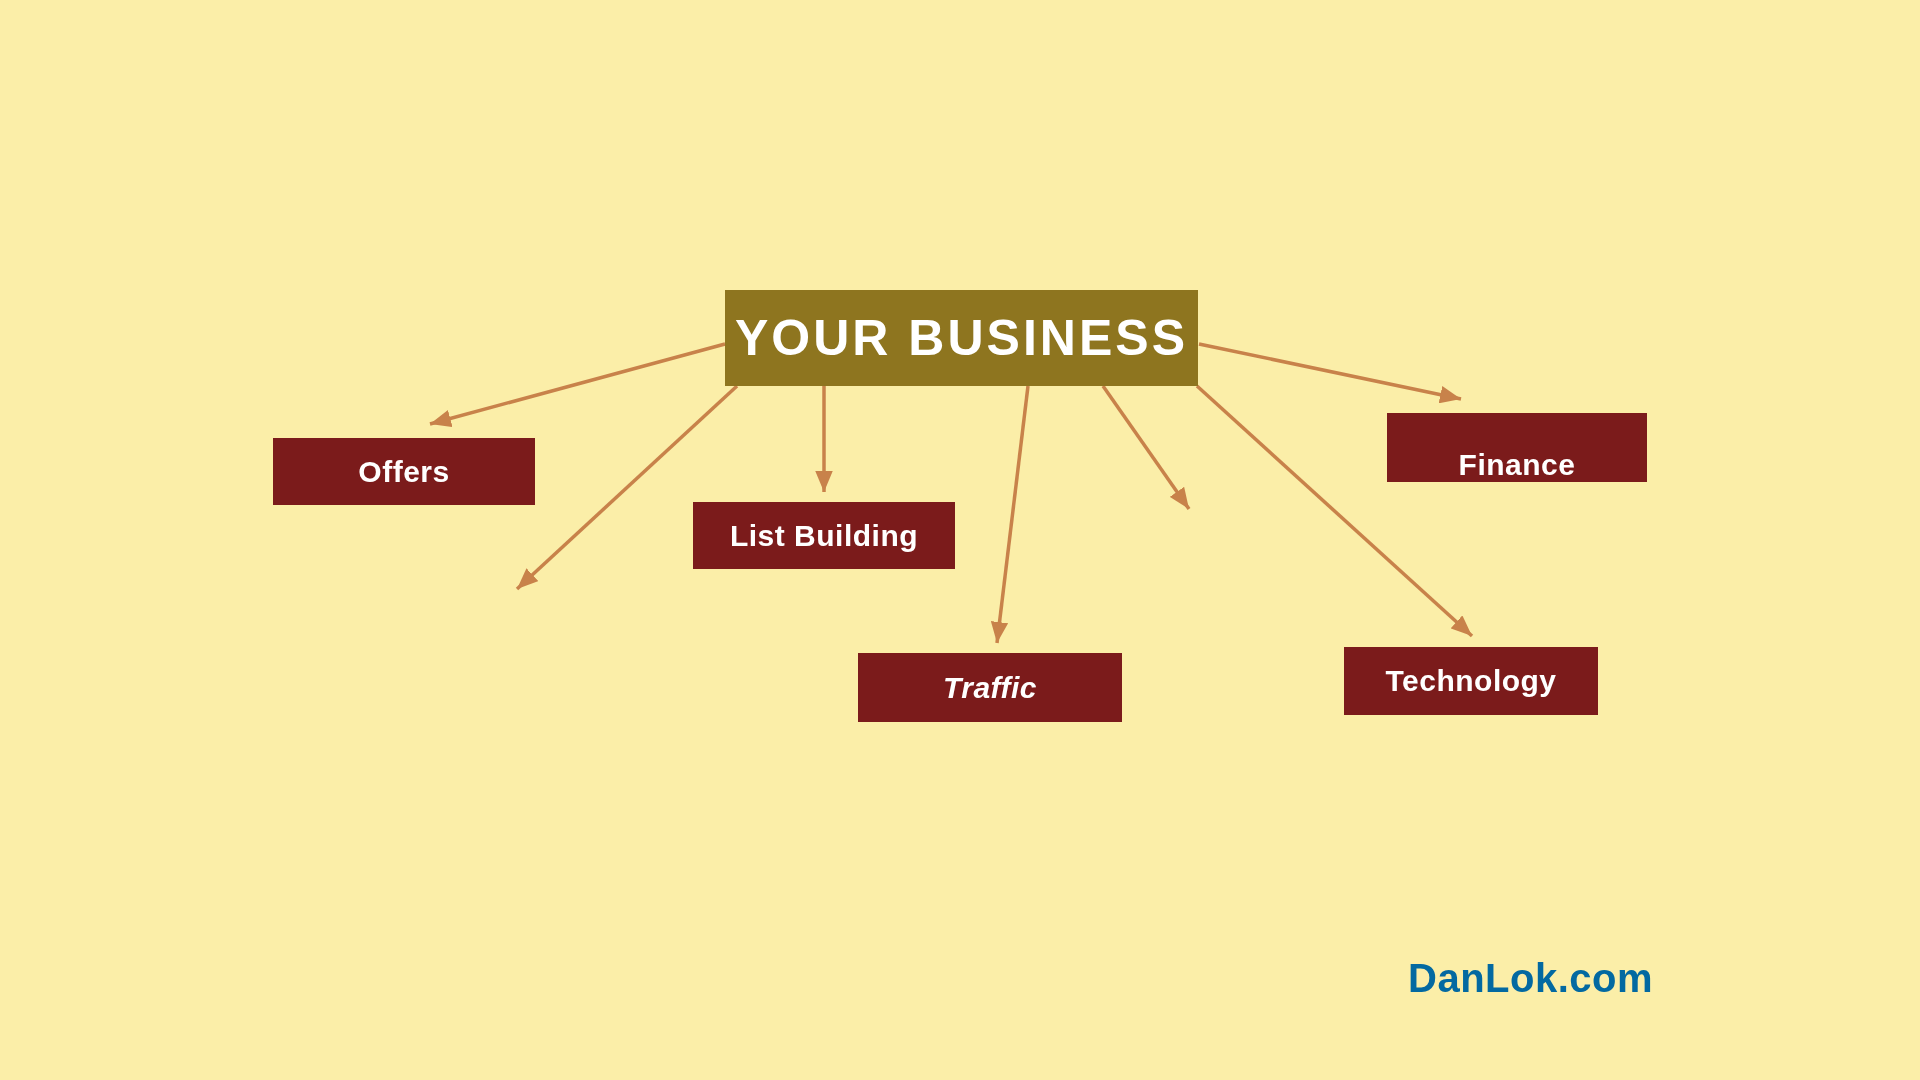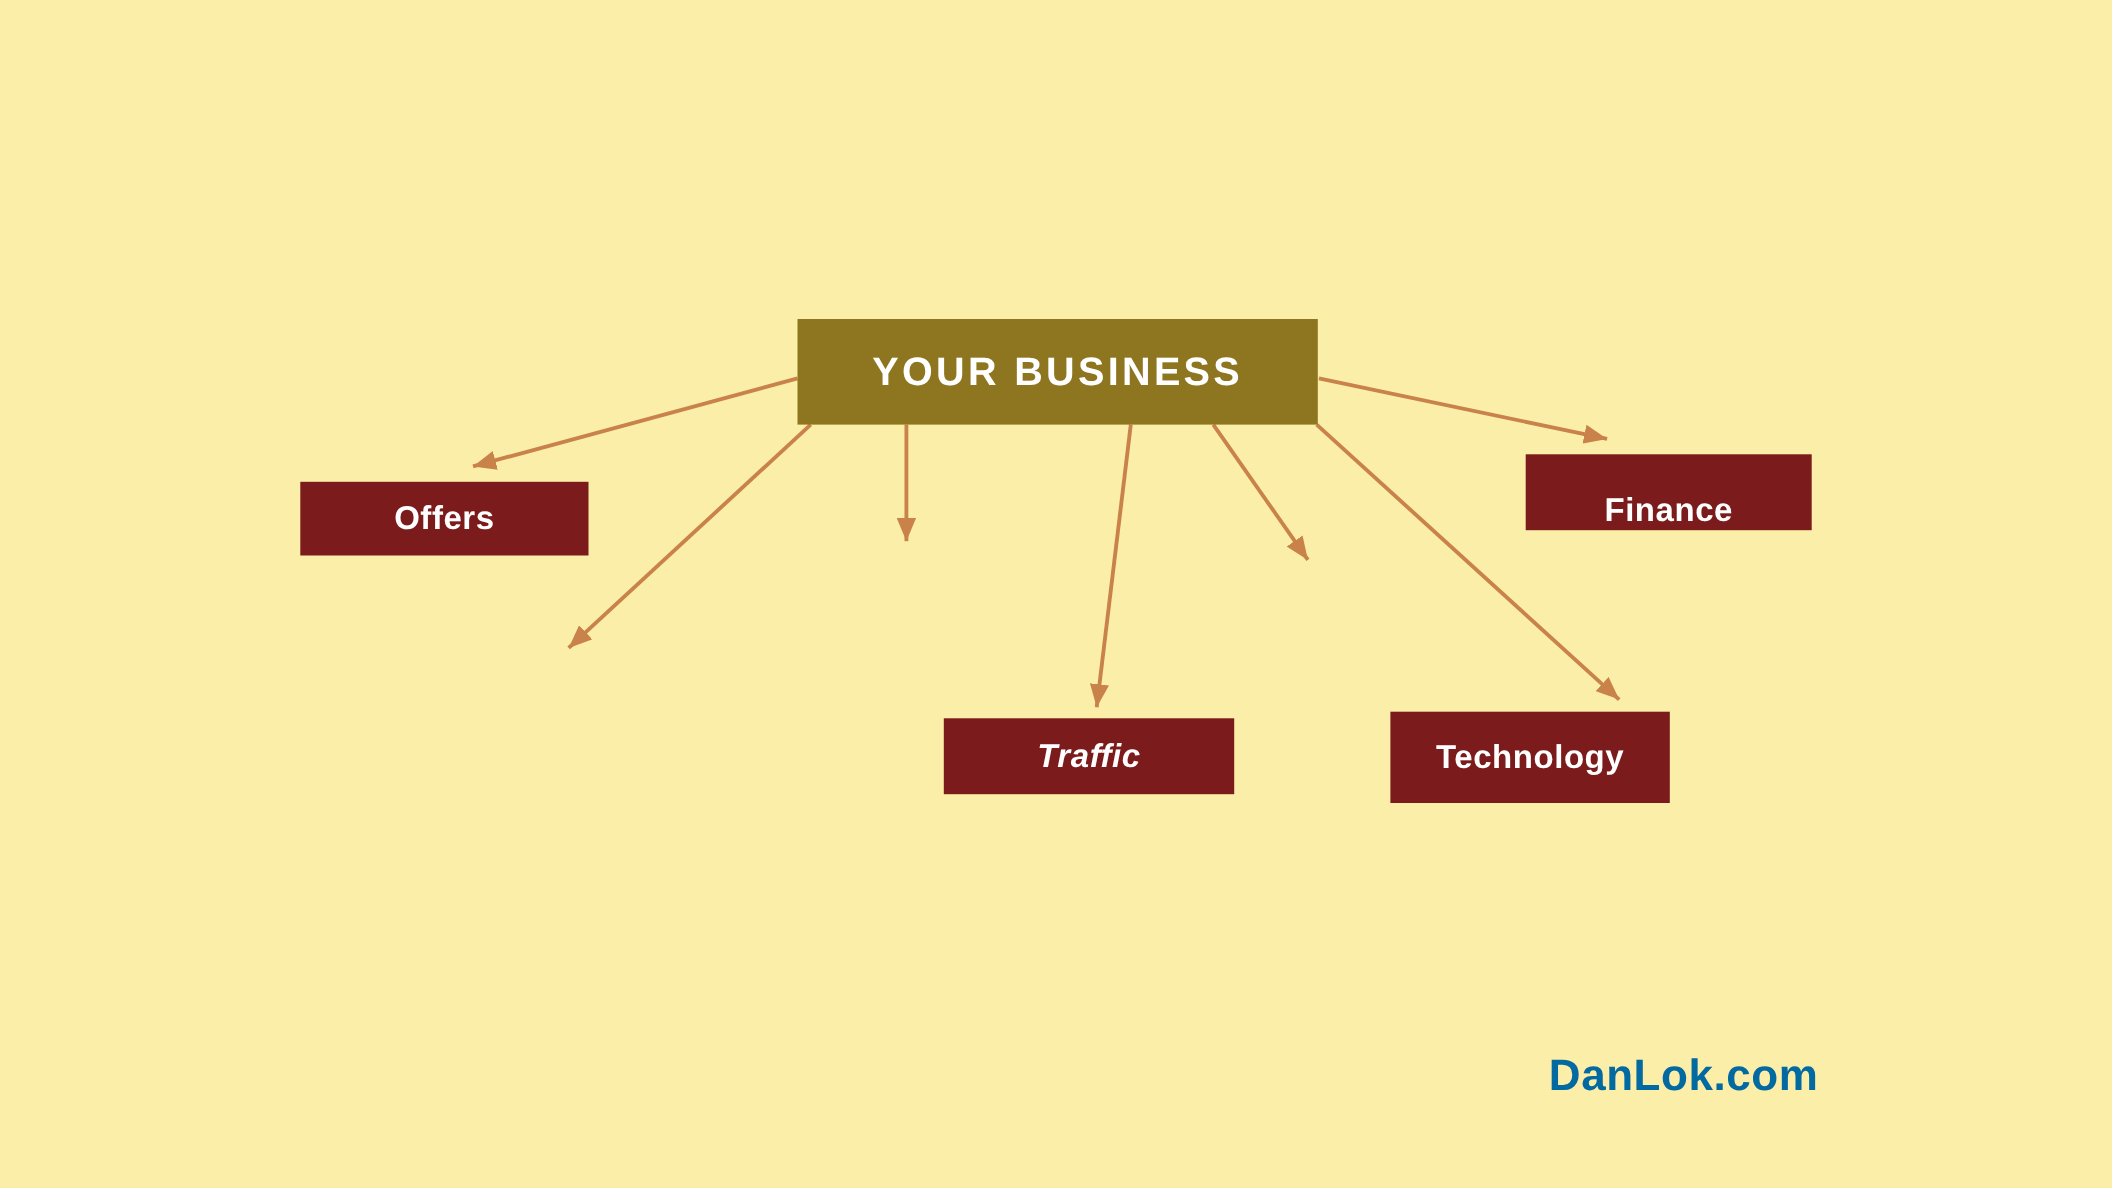--- a/index.html
+++ b/index.html
@@ -23,21 +23,21 @@
   .arrowhead-path { fill: #C8824A; }
   .root-box {
     position: absolute;
     left: 725px; top: 290px;
     width: 473px; height: 96px;
     background: #8E751F;
     color: #FFFFFF;
     display: flex;
     align-items: center;
     justify-content: center;
-    font-size: 36px;
+    font-size: 50px;
     font-weight: bold;
     letter-spacing: 3px;
   }
   .node {
     position: absolute;
     width: 262px; height: 67px;
     background: #7B1B1B;
     color: #FFFFFF;
     display: flex;
     align-items: center;
@@ -45,21 +45,21 @@
     font-size: 30px;
     font-weight: bold;
     letter-spacing: 0.5px;
   }
   .node-content     { left: 273px;  top: 438px; }
   .node-copywriting { left: 373px;  top: 602px; }
   .node-listbuilding{ left: 693px;  top: 502px; }
   .node-traffic     { left: 858px;  top: 653px; width: 264px; height: 69px; font-style: italic; }
   .node-offers      { left: 1063px; top: 522px; height: 68px; }
   .node-finance     { left: 1387px; top: 413px; width: 260px; height: 69px; align-items: flex-end; }
-  .node-technology  { left: 1264px; top: 647px; width: 254px; height: 83px; }
+  .node-technology  { left: 1344px; top: 647px; width: 254px; height: 68px; }
   .footer-brand {
     position: absolute;
     left: 1408px; top: 956px;
     font-size: 40px;
     font-weight: bold;
     color: #0369a1;
     letter-spacing: 0.5px;
   }
 </style>
 </head>
@@ -84,20 +84,23 @@
 
   <div class="root-box">
     <span>YOUR BUSINESS</span>
   </div>
 
   <div class="node node-content">
     <span>Offers</span>
   </div>
 
 
+  <div class="node node-listbuilding">
+    <span>List Building</span>
+  </div>
 
   <div class="node node-traffic">
     <span>Traffic</span>
   </div>
 
 
   <div class="node node-finance">
     <span>Finance</span>
   </div>
 

